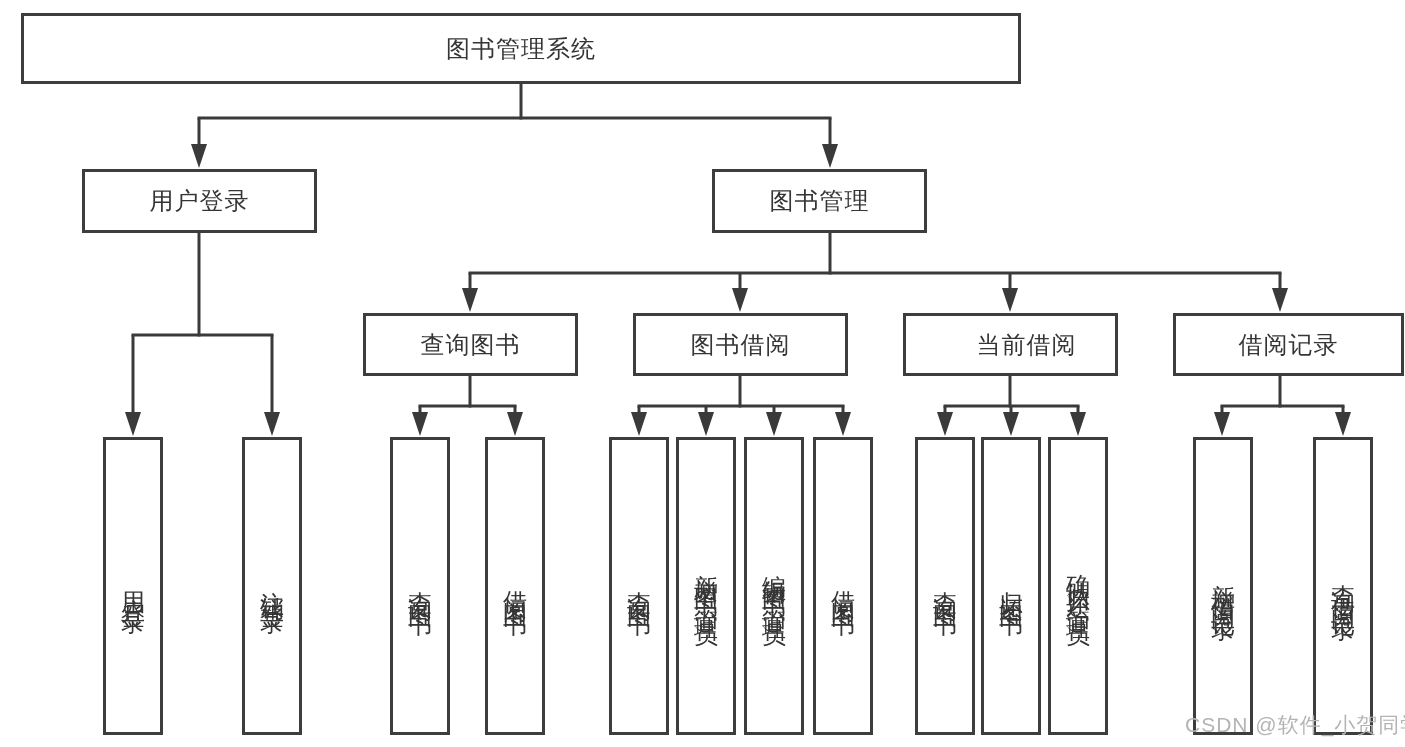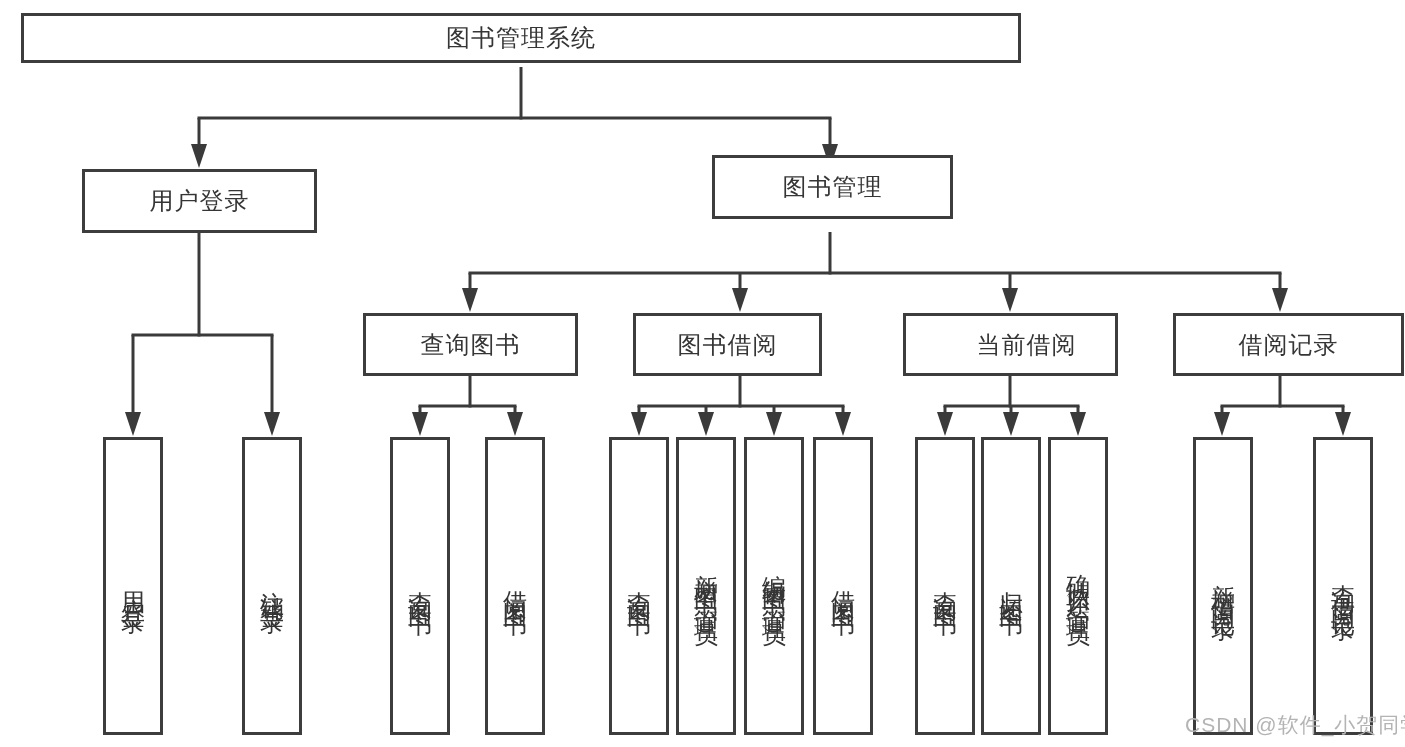--- a/index.html
+++ b/index.html
@@ -89,35 +89,35 @@
       <polygon points="766,412 782,412 774,436"></polygon>
       <polygon points="835,412 851,412 843,436"></polygon>
       <polygon points="937,412 953,412 945,436"></polygon>
       <polygon points="1003,412 1019,412 1011,436"></polygon>
       <polygon points="1070,412 1086,412 1078,436"></polygon>
       <polygon points="1214,412 1230,412 1222,436"></polygon>
       <polygon points="1335,412 1351,412 1343,436"></polygon>
     </g>
   </svg>
 
-  <div class="box" style="left:21px;top:13px;width:1000px;height:50px;">
+  <div class="box" style="left:21px;top:13px;width:1000px;height:71px;">
     <span class="hlabel">图书管理系统</span>
   </div>
 
   <div class="box" style="left:82px;top:169px;width:235px;height:64px;">
     <span class="hlabel">用户登录</span>
   </div>
-  <div class="box" style="left:712px;top:155px;width:241px;height:64px;">
+  <div class="box" style="left:712px;top:169px;width:215px;height:64px;">
     <span class="hlabel">图书管理</span>
   </div>
 
   <div class="box" style="left:363px;top:313px;width:215px;height:63px;">
     <span class="hlabel">查询图书</span>
   </div>
-  <div class="box" style="left:633px;top:313px;width:189px;height:63px;">
+  <div class="box" style="left:633px;top:313px;width:215px;height:63px;">
     <span class="hlabel">图书借阅</span>
   </div>
   <div class="box" style="left:903px;top:313px;width:215px;height:63px;padding-left:32px;">
     <span class="hlabel">当前借阅</span>
   </div>
   <div class="box" style="left:1173px;top:313px;width:231px;height:63px;">
     <span class="hlabel">借阅记录</span>
   </div>
 
   <div class="box vbox" style="left:103px;">

